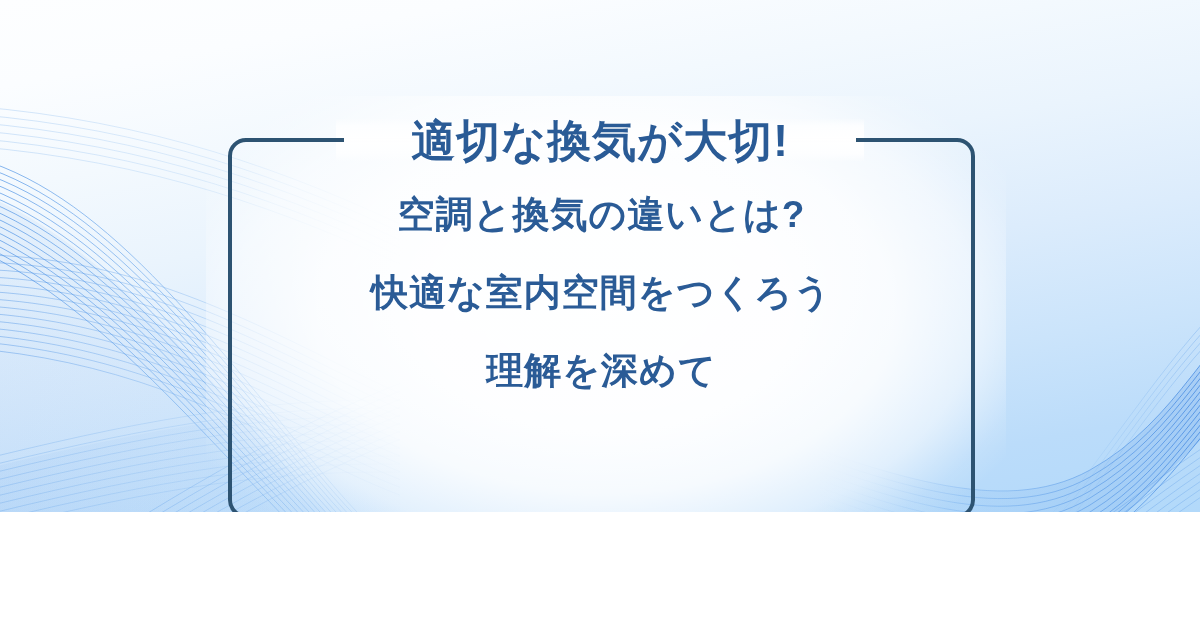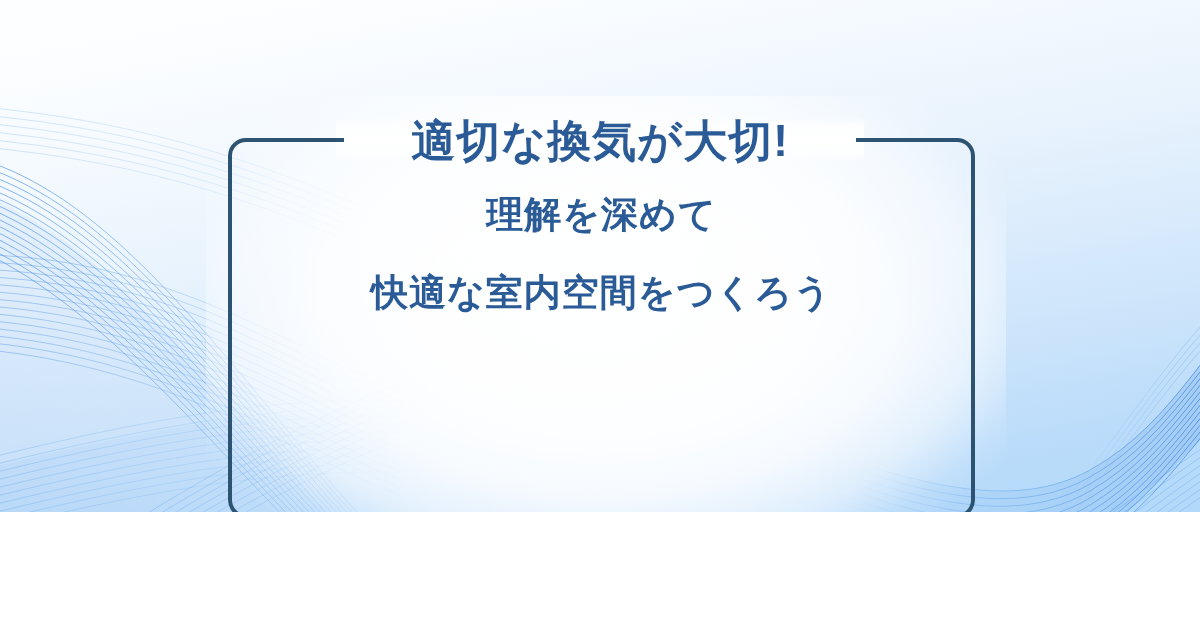--- a/index.html
+++ b/index.html
@@ -333,17 +333,18 @@
   <div class="title-shield"></div>
 
   <div class="title-dash left"></div>
   <div class="title-dash right"></div>
 
   <div class="title-row">
     <div class="title-text">適切な換気が大切!</div>
   </div>
 
   <div class="body-copy">
+    <p class="body-line">空調と換気の違いとは?</p>
+    <p class="body-line">快適な室内空間をつくろう</p>
     <p class="body-line">理解を深めて</p>
-    <p class="body-line">快適な室内空間をつくろう</p>
   </div>
 
 </div>
 
 </body></html>

